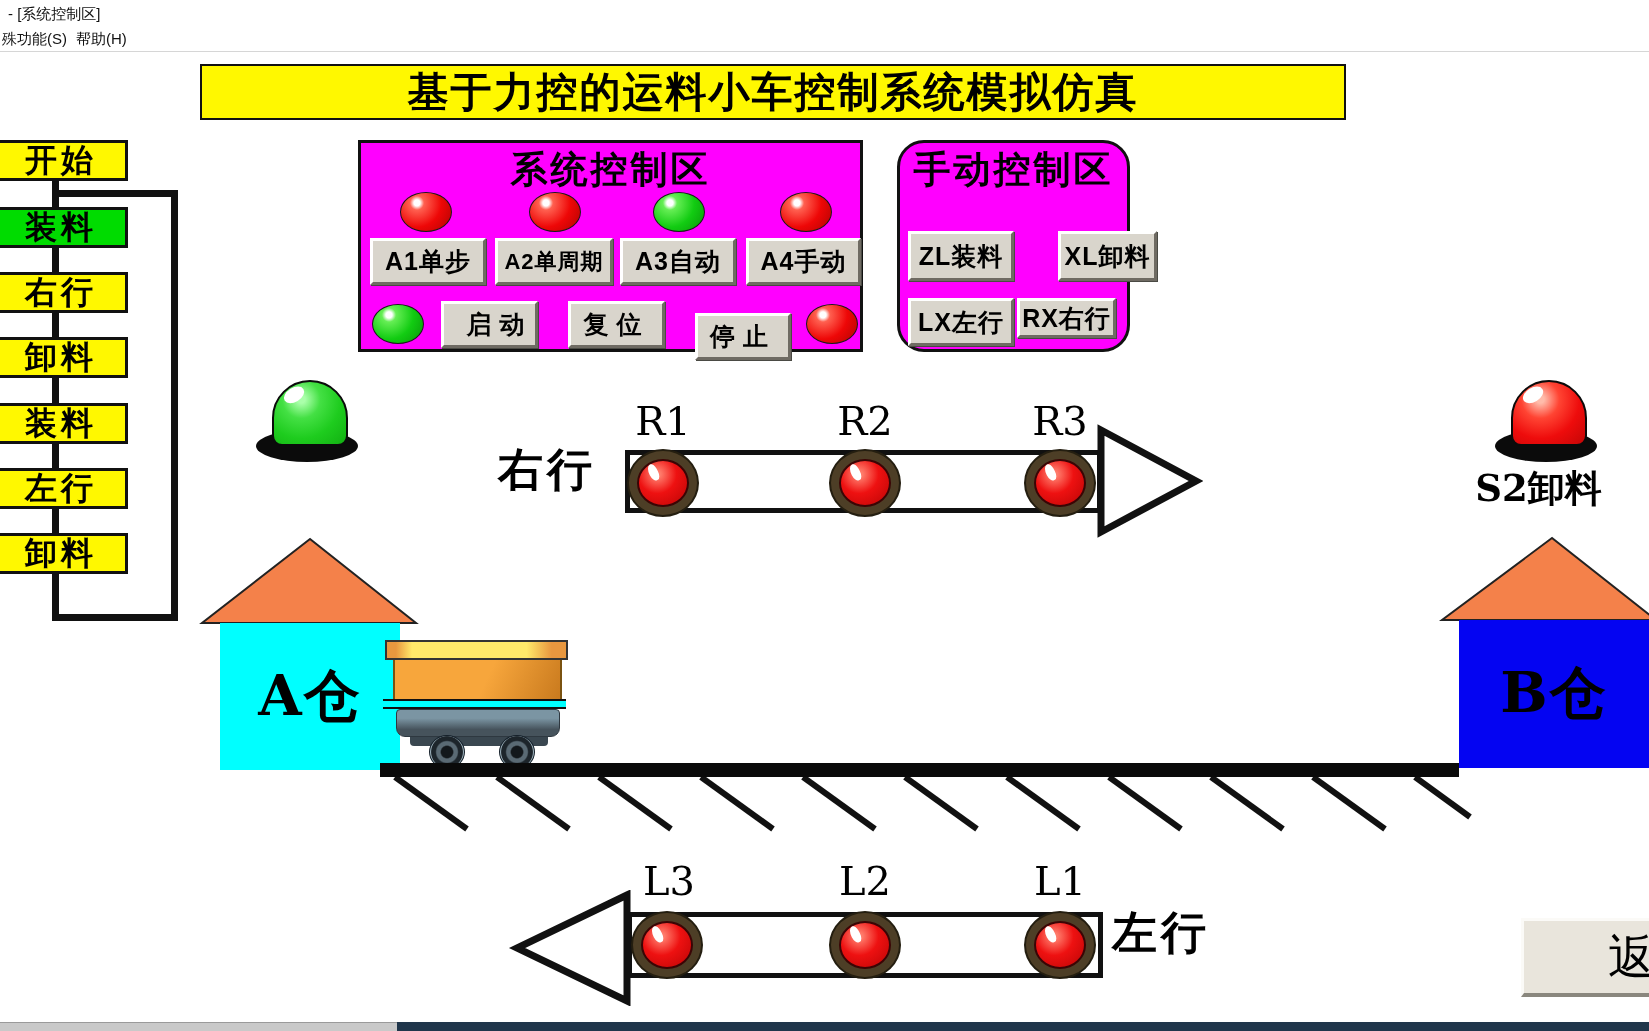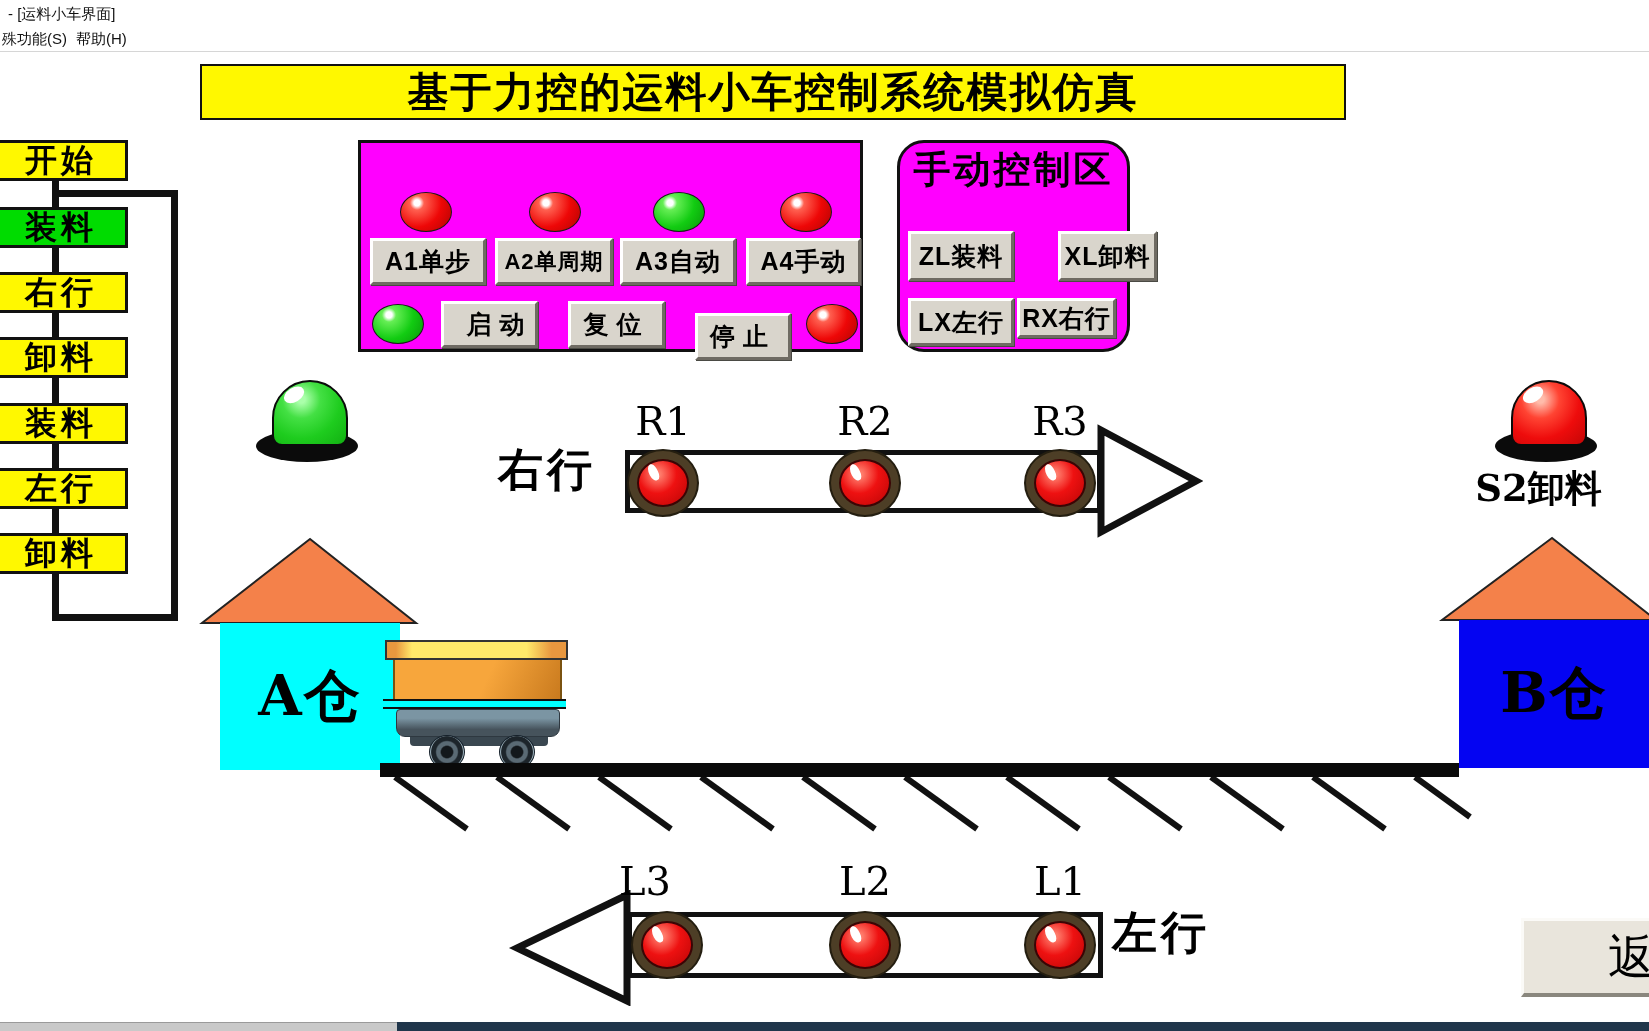--- a/index.html
+++ b/index.html
@@ -96,21 +96,21 @@
   
   .statusbar-left  { left:0; top:1022px; width:397px; height:9px; background:#c9c9c9; border-top:1px solid #9a9a9a; }
   .statusbar-right { left:397px; top:1022px; width:1252px; height:9px; background:#20364b; }
 </style>
 </head>
 <body>
 
 <div class="screen">
 
   <div class="abs titlebar">
-    <div class="abs titlebar-text">- [运料小车界面]</div>
+    <div class="abs titlebar-text">- [系统控制区]</div>
   </div>
   <div class="abs menubar">
     <span class="abs menu-item" style="left:2px;">殊功能(S)</span>
     <span class="abs menu-item" style="left:76px;">帮助(H)</span>
   </div>
   <div class="abs menu-sep"></div>
 
   <div class="abs banner">
     <span class="banner-text">基于力控的运料小车控制系统模拟仿真</span>
   </div>
@@ -122,20 +122,21 @@
 
   <div class="abs flow-box" style="top:140px;">开始</div>
   <div class="abs flow-box active" style="top:207px;">装料</div>
   <div class="abs flow-box" style="top:272px;">右行</div>
   <div class="abs flow-box" style="top:337px;">卸料</div>
   <div class="abs flow-box" style="top:403px;">装料</div>
   <div class="abs flow-box" style="top:468px;">左行</div>
   <div class="abs flow-box" style="top:533px;">卸料</div>
 
   <div class="abs panel" style="left:358px;top:140px;width:505px;height:212px;">
+    <div class="abs panel-title" style="top:2px;">系统控制区</div>
     <div class="abs pind red" style="left:39px;top:49px;"></div>
     <div class="abs pind red" style="left:168px;top:49px;"></div>
     <div class="abs pind green" style="left:292px;top:49px;"></div>
     <div class="abs pind red" style="left:419px;top:49px;"></div>
 
     <div class="abs btn3d" style="left:9px;top:95px;width:116px;height:47px;">A1单步</div>
     <div class="abs btn3d" style="left:134px;top:95px;width:118px;height:47px;font-size:22px;">A2单周期</div>
     <div class="abs btn3d" style="left:259px;top:95px;width:116px;height:47px;">A3自动</div>
     <div class="abs btn3d" style="left:385px;top:95px;width:115px;height:47px;">A4手动</div>
 
@@ -208,21 +209,21 @@
       <line x1="833" y1="0" x2="905" y2="52"></line>
         <line x1="935" y1="0" x2="1007" y2="52"></line>
       <line x1="1037" y1="0" x2="1092" y2="40"></line>
     </g>
   </svg>
 
   <svg class="abs" style="left:508px;top:890px;" width="126" height="116">
     <polygon points="119,5 9,58 119,111" fill="#ffffff" stroke="#111" stroke-width="7"></polygon>
   </svg>
   <div class="abs belt" style="left:627px;top:912px;width:476px;height:66px;"></div>
-  <div class="abs cv-label" style="left:600px;top:858px;">L3</div>
+  <div class="abs cv-label" style="left:624px;top:858px;">L3</div>
   <div class="abs cv-label" style="left:820px;top:858px;">L2</div>
   <div class="abs cv-label" style="left:1015px;top:858px;">L1</div>
   <div class="abs cvlight" style="left:631px;top:911px;"></div>
   <div class="abs cvlight" style="left:829px;top:911px;"></div>
   <div class="abs cvlight" style="left:1024px;top:911px;"></div>
   <div class="abs dir-label" style="left:1112px;top:903px;">左行</div>
 
   <div class="abs return-btn">
     <span>返</span>
   </div>

